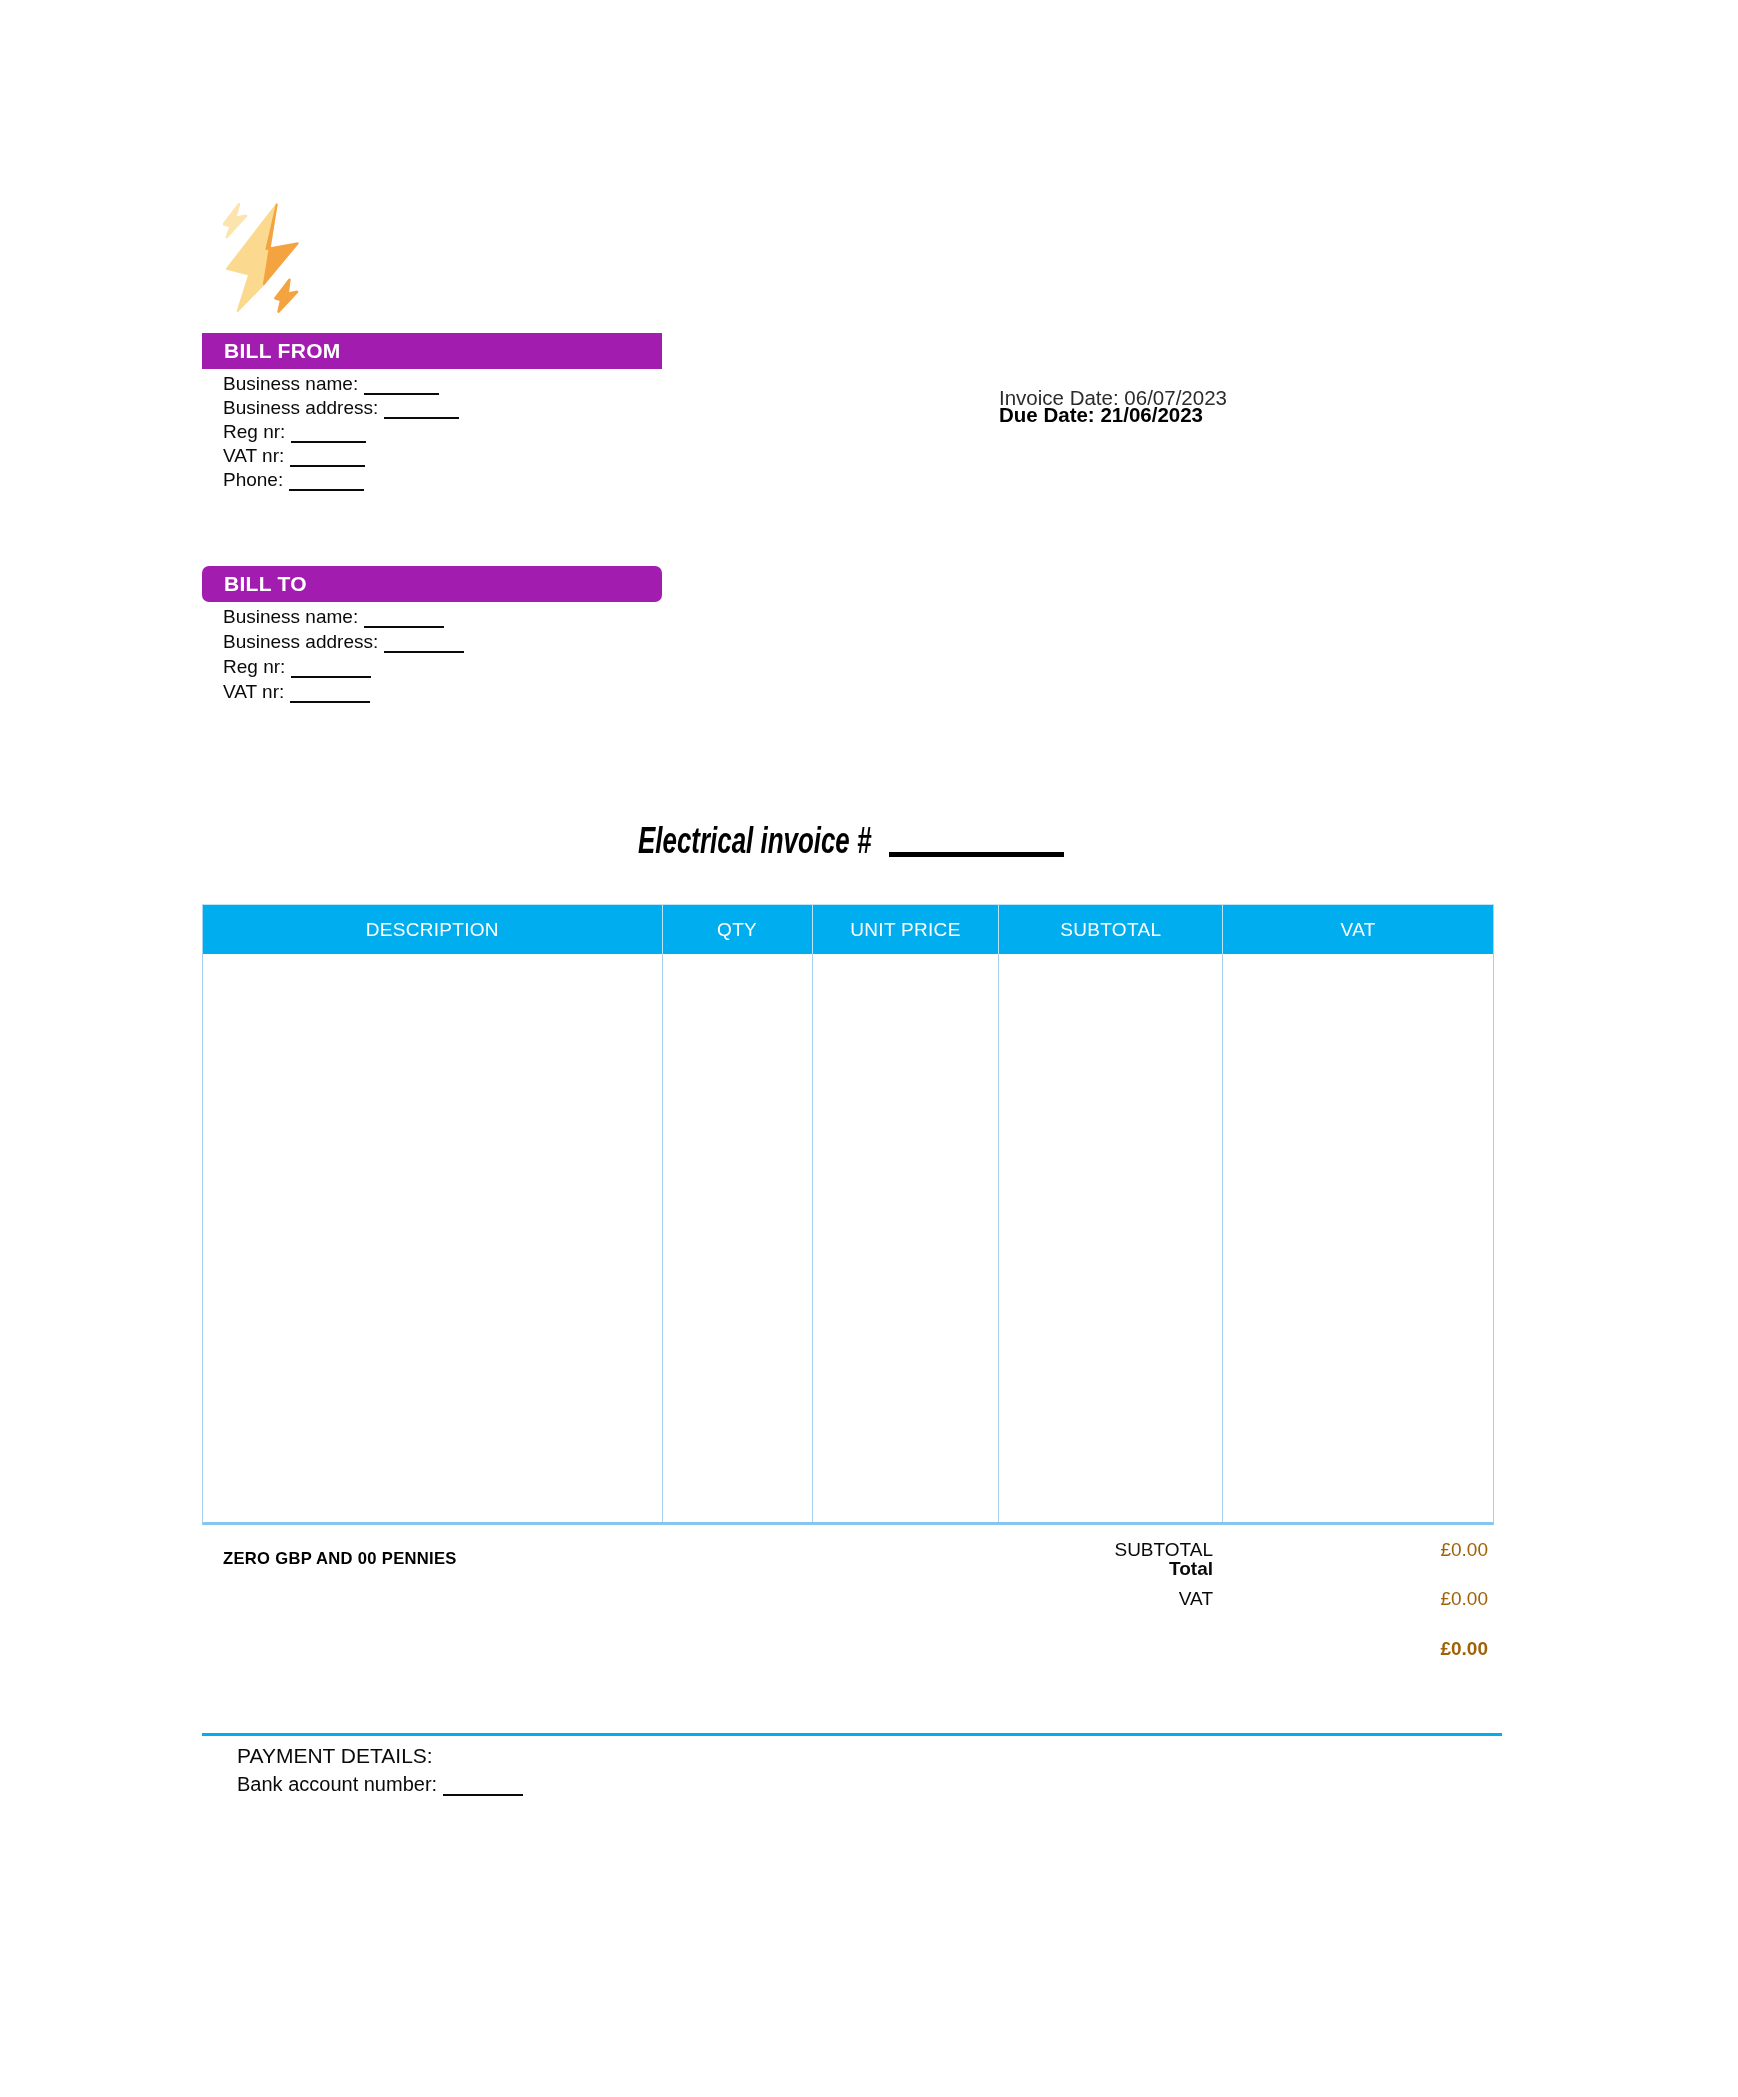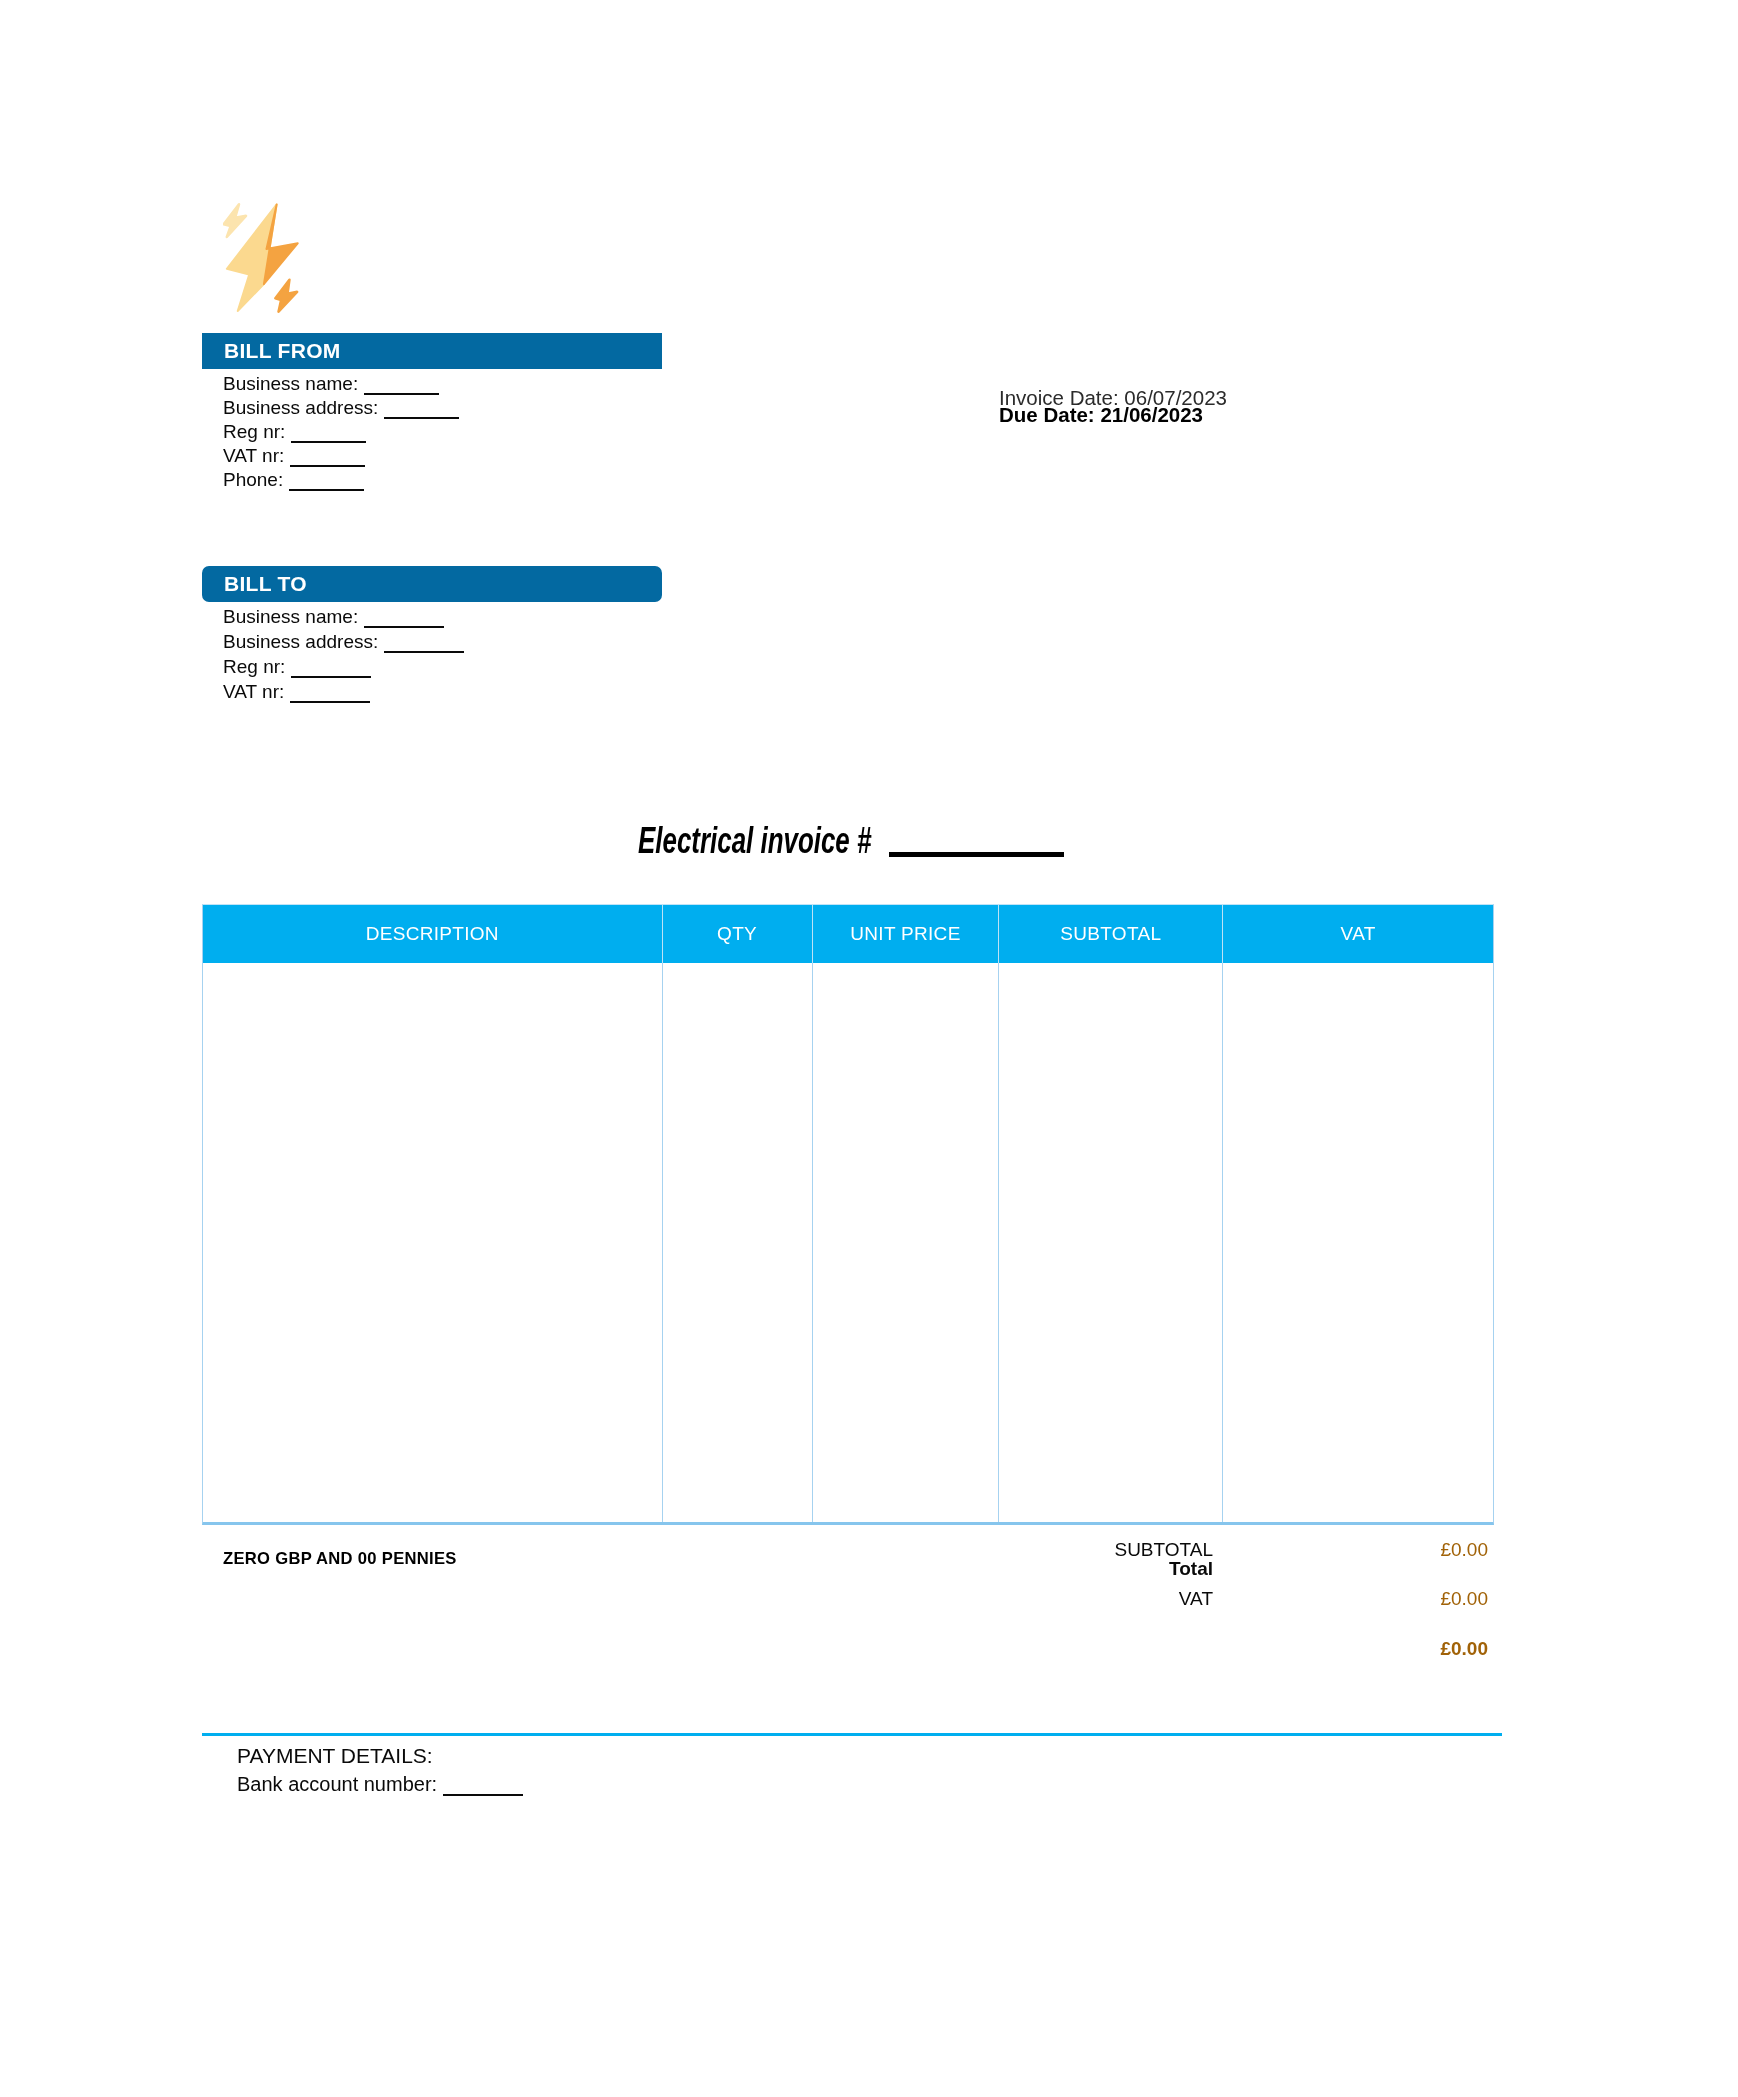--- a/index.html
+++ b/index.html
@@ -10,21 +10,21 @@
     font-family:"Liberation Sans", sans-serif;
     color:#111;
     overflow:hidden;
   }
   .abs{position:absolute;}
 
   
   .section-bar{
     position:absolute;
     left:202px;width:460px;height:36px;
-    background:#0369a1;
+    background:#a21caf;
     display:flex;align-items:center;
     padding-left:22px;box-sizing:border-box;
   }
   .section-bar .bar-label{
     color:#ffffff;font-size:21px;font-weight:700;letter-spacing:0.3px;
   }
 
   
   .field-list{position:absolute;left:223px;}
   .field-row{white-space:nowrap;}
@@ -59,21 +59,21 @@
   .inv-table{
     position:absolute;left:202px;top:904px;
     width:1292px;height:621px;
     box-sizing:border-box;
     border-top:1.9px solid #BFE3F7;
     border-left:1.3px solid #A6D2F0;
     border-right:1.3px solid #A6D2F0;
     border-bottom:3.2px solid #86C5ED;
     display:flex;flex-direction:column;
   }
-  .inv-head{display:flex;height:58px;background:#00AEEF;}
+  .inv-head{display:flex;height:49px;background:#00AEEF;}
   .inv-head .hcell{
     display:flex;align-items:center;justify-content:center;
     color:#fff;font-size:19px;font-weight:400;letter-spacing:0.3px;
     box-sizing:border-box;border-right:1.3px solid #BDE2F6;
   }
   .inv-head .hcell:last-child{border-right:none;}
   .inv-body{display:flex;flex:1;}
   .inv-body .bcell{box-sizing:border-box;border-right:1.3px solid #A6D2F0;}
   .inv-body .bcell:last-child{border-right:none;}
   .c0{width:460px;} .c1{width:150px;} .c2{width:187px;} .c3{width:224px;} .c4{width:270px;}

